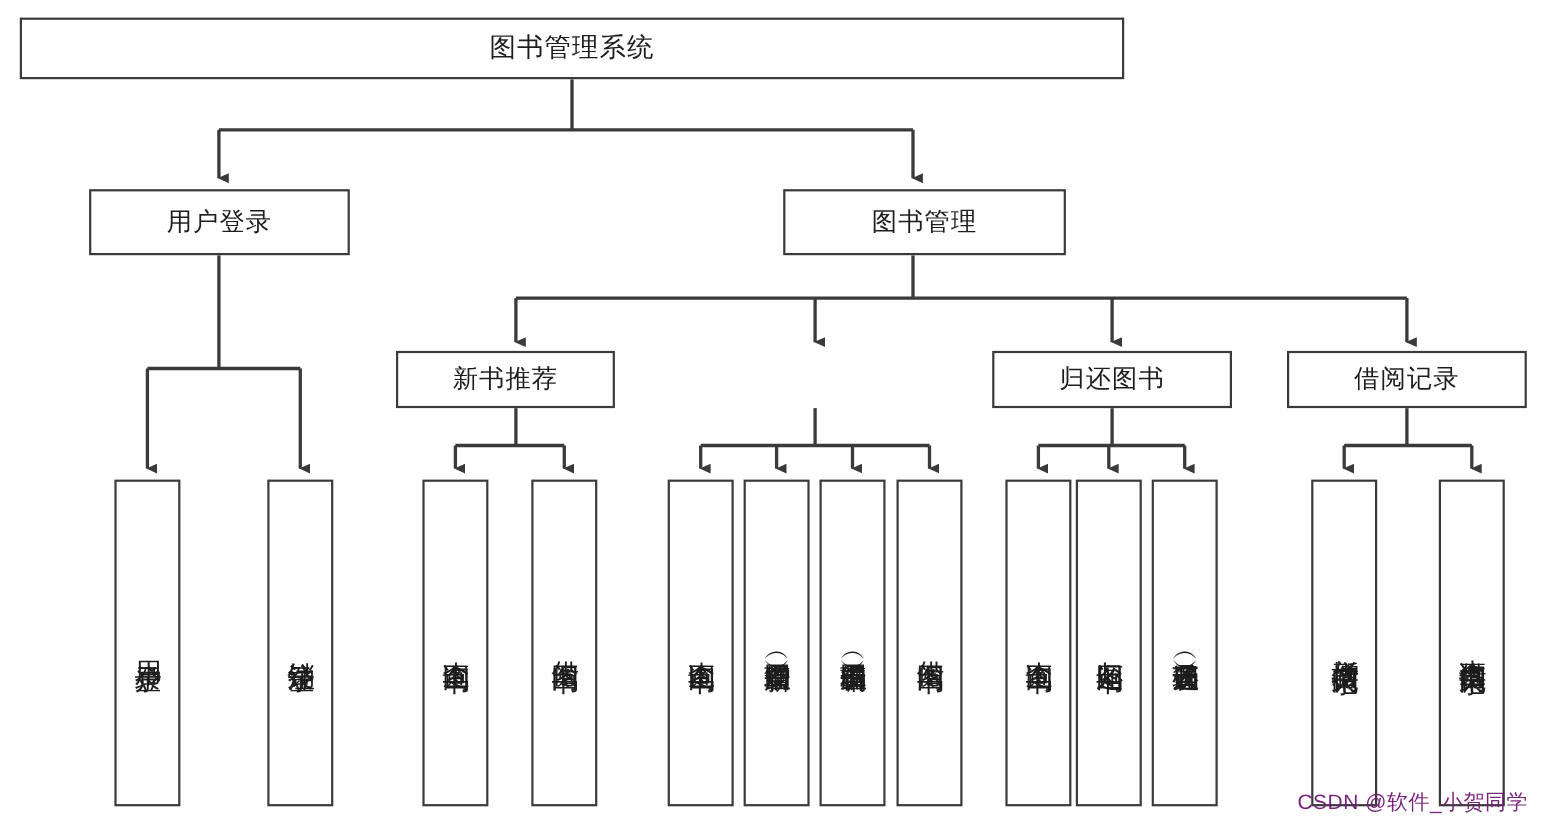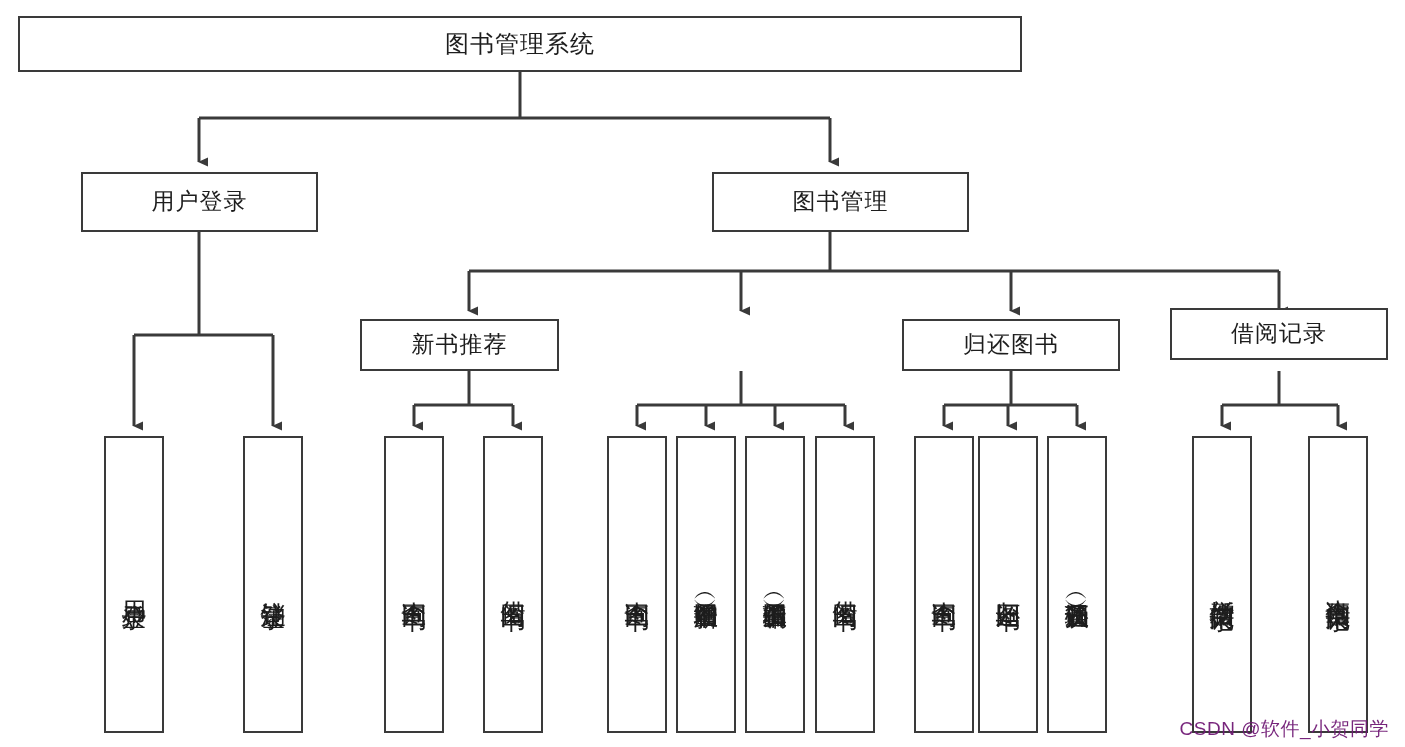--- a/index.html
+++ b/index.html
@@ -139,21 +139,21 @@
   <div class="node horiz" style="left:712px; top:172px; width:257px; height:60px;">
     <span>图书管理</span>
   </div>
 
   <div class="node horiz" style="left:360px; top:319px; width:199px; height:52px;">
     <span>新书推荐</span>
   </div>
   <div class="node horiz" style="left:902px; top:319px; width:218px; height:52px;">
     <span>归还图书</span>
   </div>
-  <div class="node horiz" style="left:1170px; top:308px; width:218px; height:52px;justify-content:center;">
+  <div class="node horiz" style="left:1170px; top:319px; width:218px; height:52px;justify-content:center;">
     <span>借阅记录</span>
   </div>
 
   <div class="node vert" style="left:104px; top:436px; width:60px; height:297px;">
     <span class="vlabel">用户登录</span>
   </div>
   <div class="node vert" style="left:243px; top:436px; width:60px; height:297px;">
     <span class="vlabel">注销登录</span>
   </div>
 

